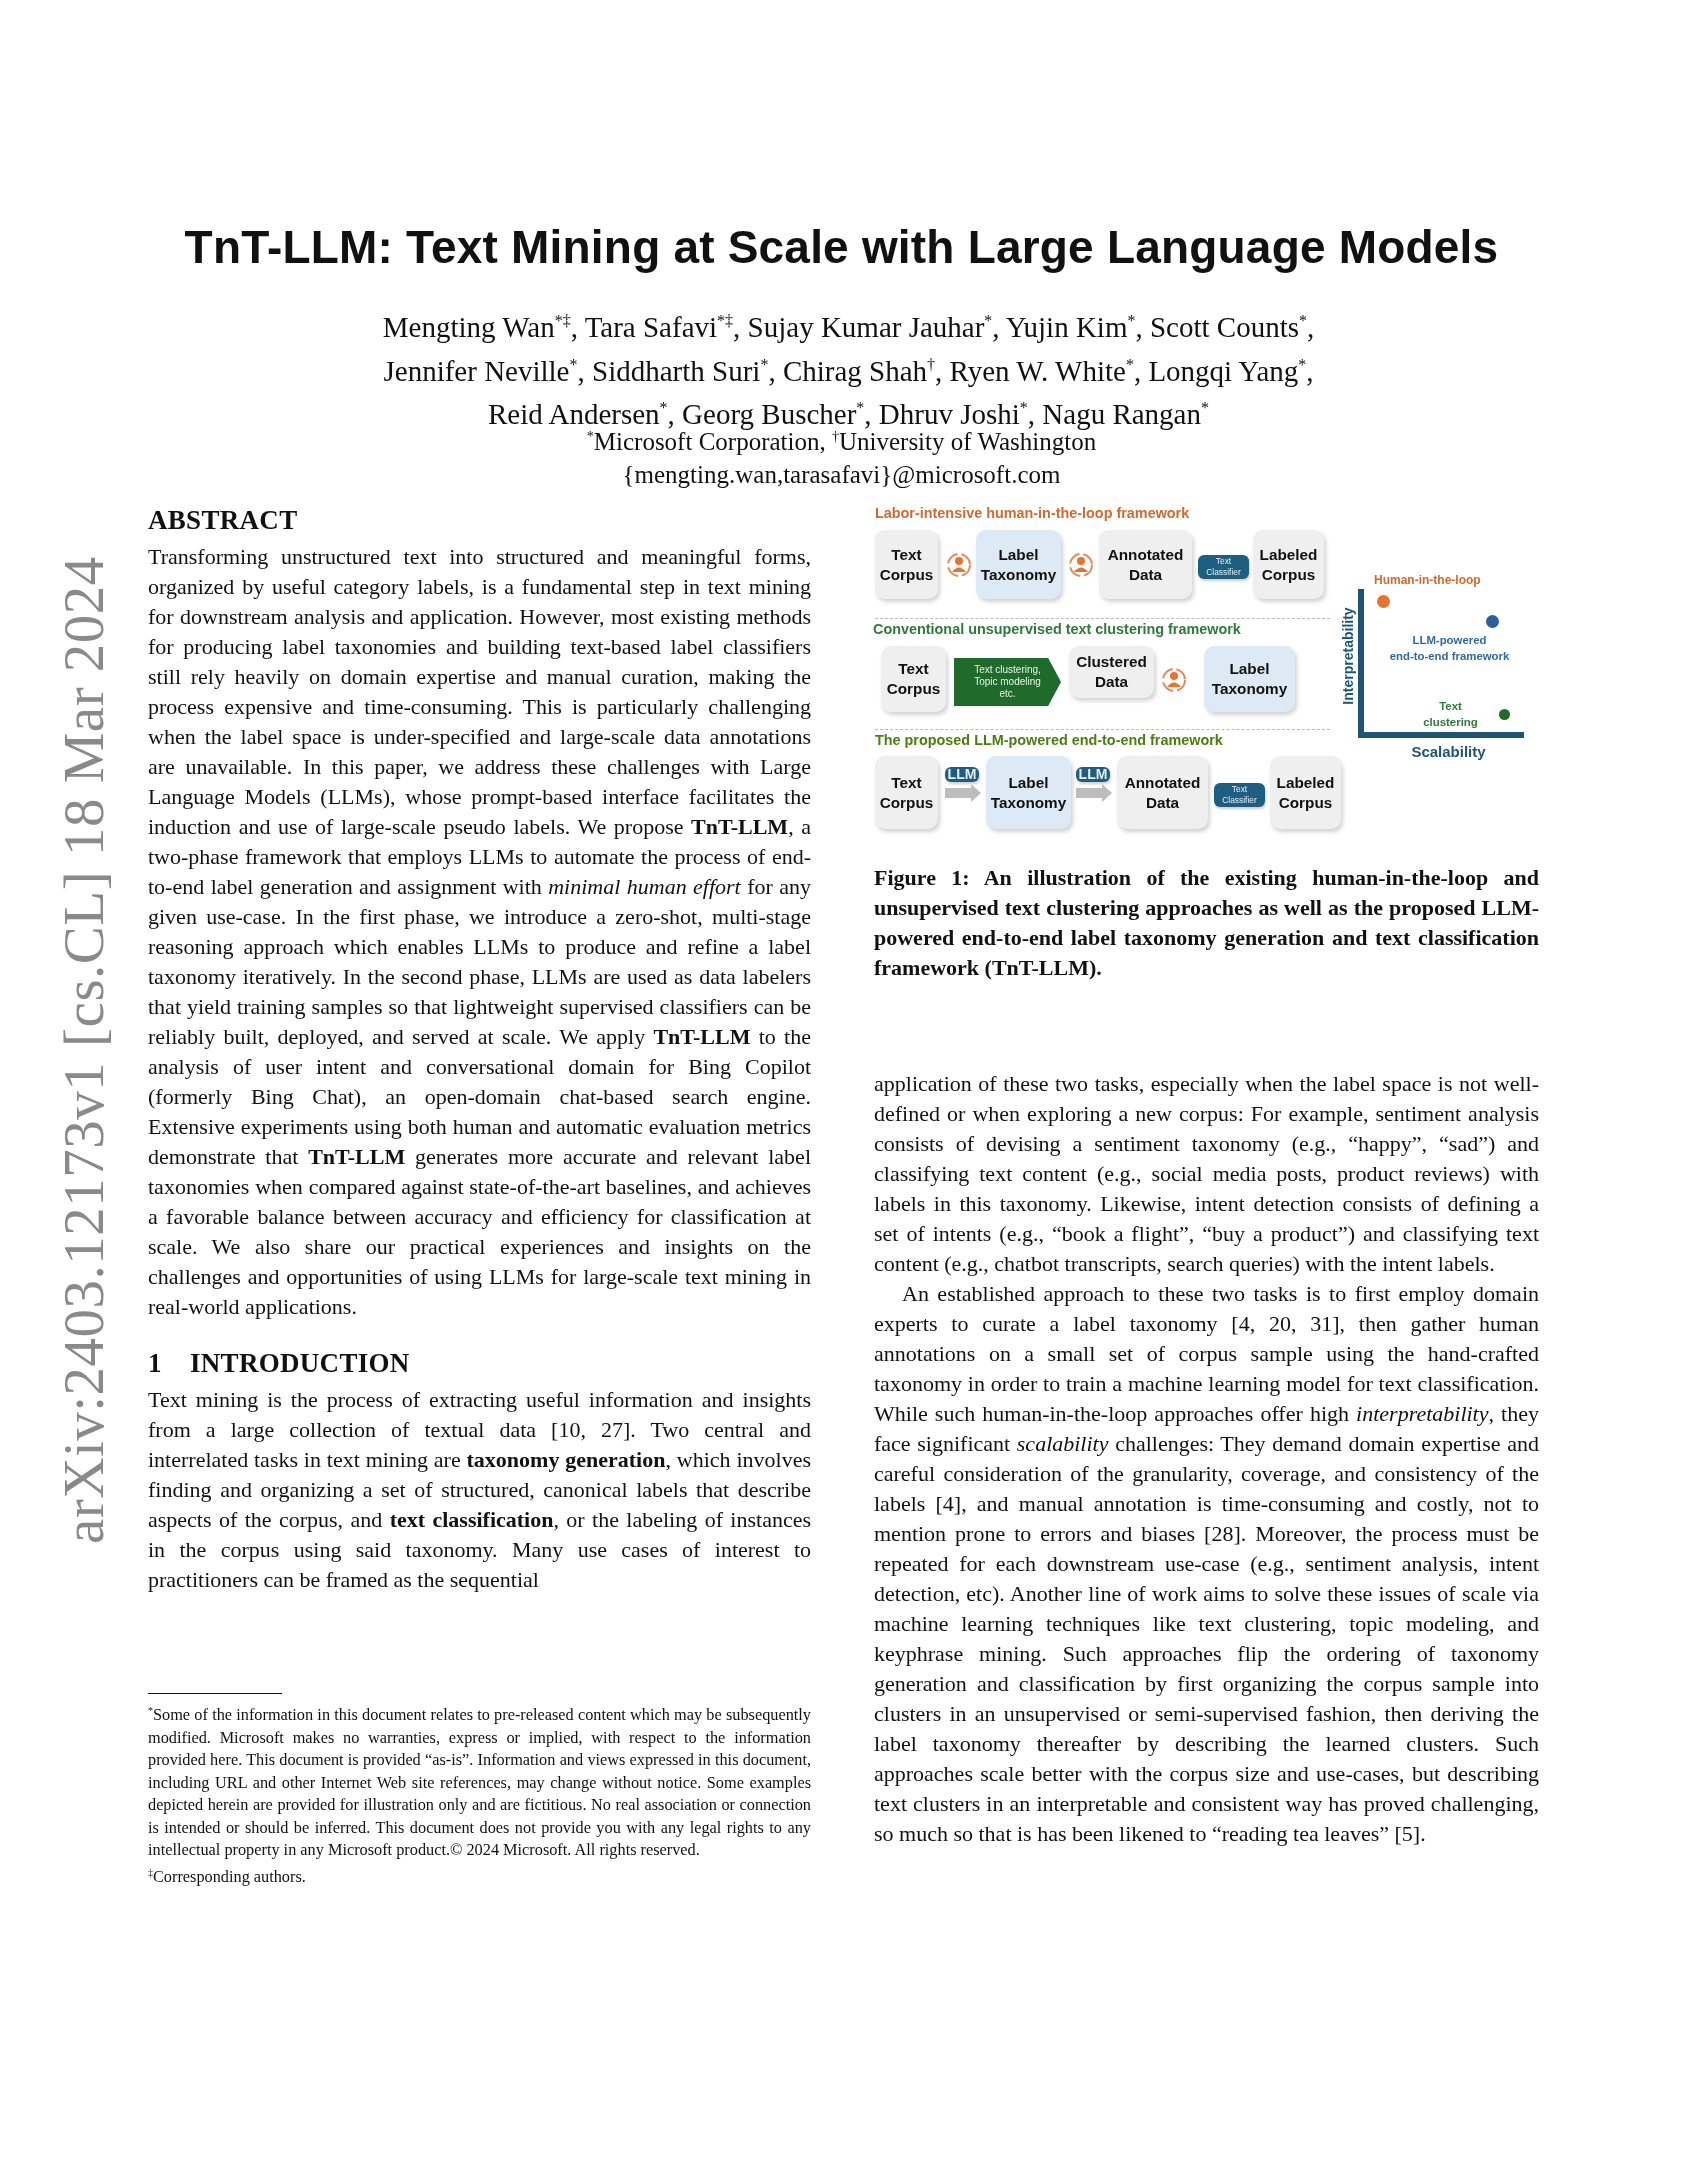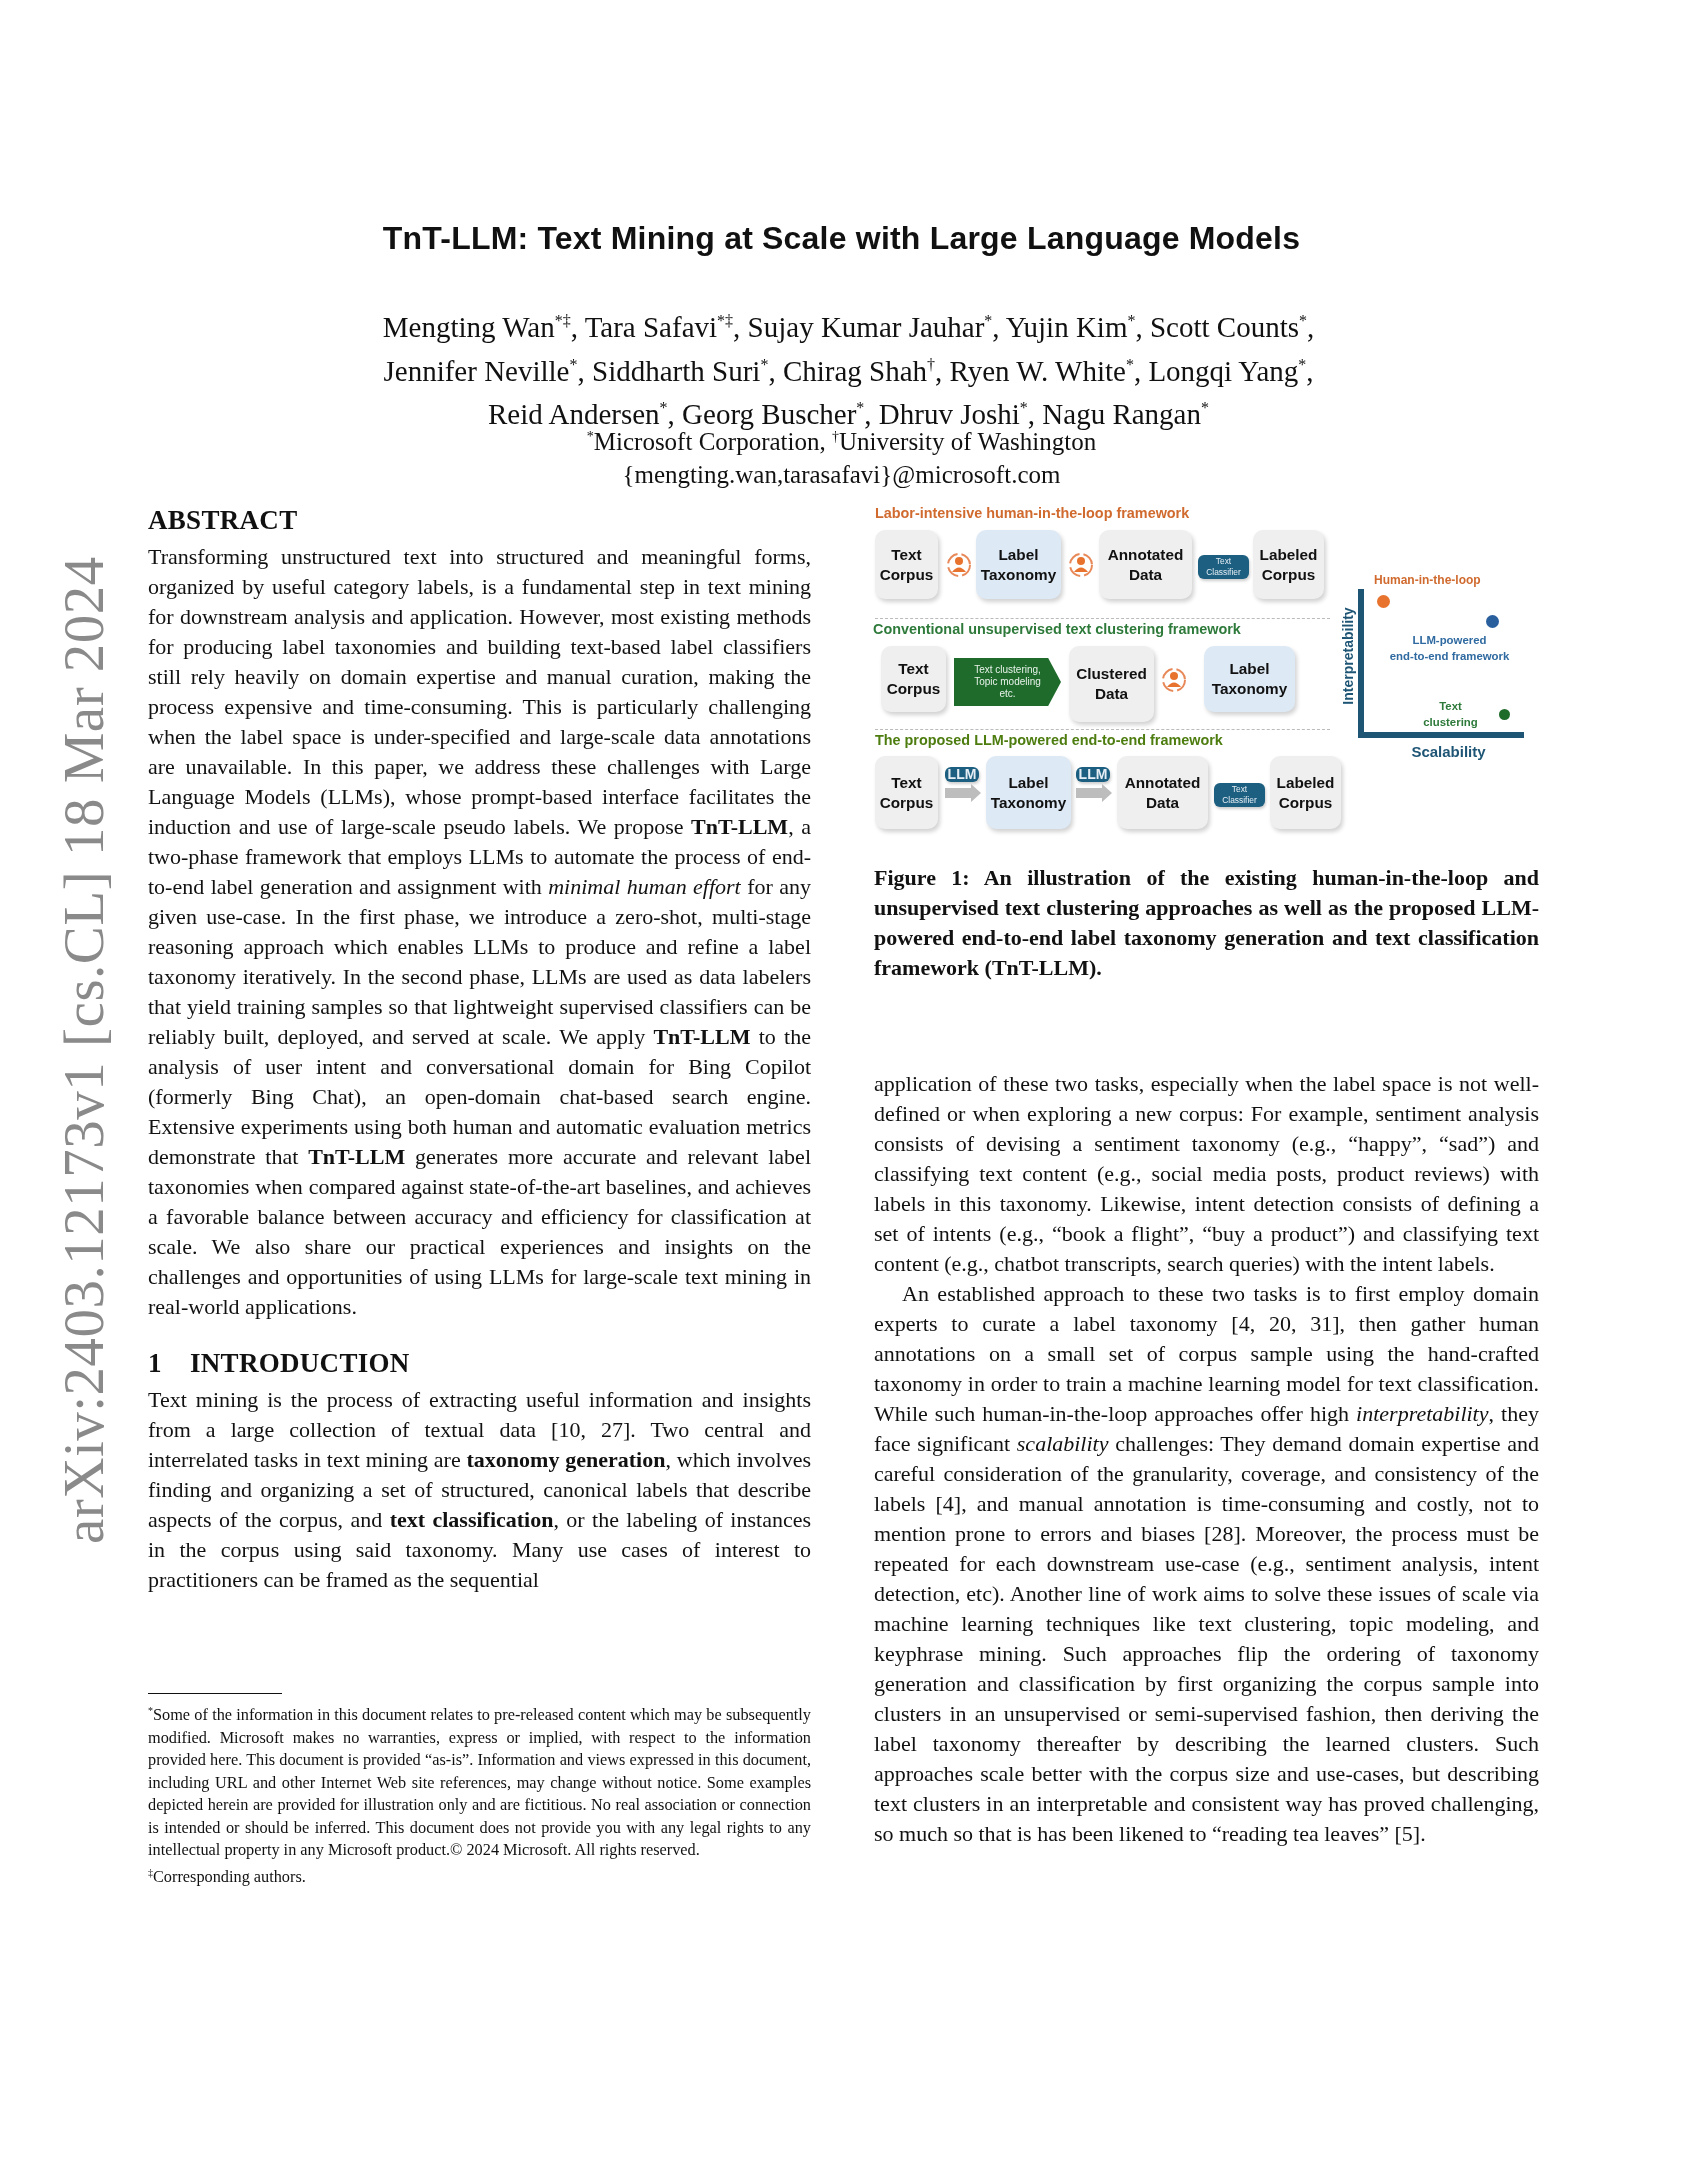--- a/index.html
+++ b/index.html
@@ -1,18 +1,18 @@
 <!DOCTYPE html>
 <html><head>
 <meta charset="utf-8">
 <style>
   html, body { margin:0; padding:0; background:#ffffff; }
   body { width:1683px; height:2178px; position:relative; overflow:hidden; color:#111; font-family:"Liberation Serif", serif; }
   .arxiv-stamp { position:absolute; left:51px; top:1544px; transform-origin:0 0; transform:rotate(-90deg); white-space:nowrap; font-family:"Liberation Serif", serif; font-size:57px; color:#8a8a8a; letter-spacing:0.5px; }
-  .title { position:absolute; left:0; top:220px; width:1683px; text-align:center; font-family:"Liberation Sans", sans-serif; font-weight:bold; font-size:32px; letter-spacing:0.2px; }
+  .title { position:absolute; left:0; top:220px; width:1683px; text-align:center; font-family:"Liberation Sans", sans-serif; font-weight:bold; font-size:46px; letter-spacing:0.2px; }
   .authors { position:absolute; left:7px; top:302px; width:1683px; text-align:center; font-size:29px; line-height:38px; }
   .authors sup { font-size:16px; }
   .affil { position:absolute; left:0; top:420px; width:1683px; text-align:center; font-size:25px; line-height:33px; }
   .affil sup { font-size:14px; }
 
   .col-left { position:absolute; left:148px; top:505px; width:663px; }
   .col-right { position:absolute; left:874px; width:665px; }
   h2 { font-family:"Liberation Serif", serif; font-weight:bold; font-size:27px; margin:0 0 6px 0; letter-spacing:0.3px; }
   .body-text { font-size:22px; line-height:30px; text-align:justify; hyphens:auto; margin:0; }
   .indent { text-indent:28px; }
@@ -89,21 +89,21 @@
 Corpus</div>
 
   <div class="dash" style="left:4px;top:113px;width:455px;"></div>
 
   <div class="fig-head" style="left:2px;top:116px;color:#2e7a3a;">Conventional unsupervised text clustering framework</div>
   <div class="box" style="left:10px;top:141px;width:65px;height:66px;white-space:pre;">Text
 Corpus</div>
   <div class="green-arrow" style="left:83px;top:153px;width:107px;height:48px;white-space:pre;">Text clustering,
 Topic modeling
 etc.</div>
-  <div class="box" style="left:198px;top:141px;width:85px;height:76px;white-space:pre;text-align:center;">Clustered
+  <div class="box" style="left:198px;top:141px;width:85px;height:52px;white-space:pre;text-align:center;">Clustered
 Data</div>
   <svg class="loop-icon" style="left:288px;top:160px;" viewBox="0 0 30 30">
       <circle cx="15" cy="15" r="11" fill="none" stroke="#e8895a" stroke-width="2" stroke-dasharray="14 4"></circle>
       <circle cx="15" cy="11" r="4" fill="#e8732e"></circle>
       <path d="M8 22 Q15 13 22 22 Z" fill="#e8732e"></path>
     </svg>
   <div class="box blue" style="left:333px;top:141px;width:91px;height:66px;white-space:pre;">Label
 Taxonomy</div>
 
   <div class="dash" style="left:4px;top:224px;width:455px;"></div>

